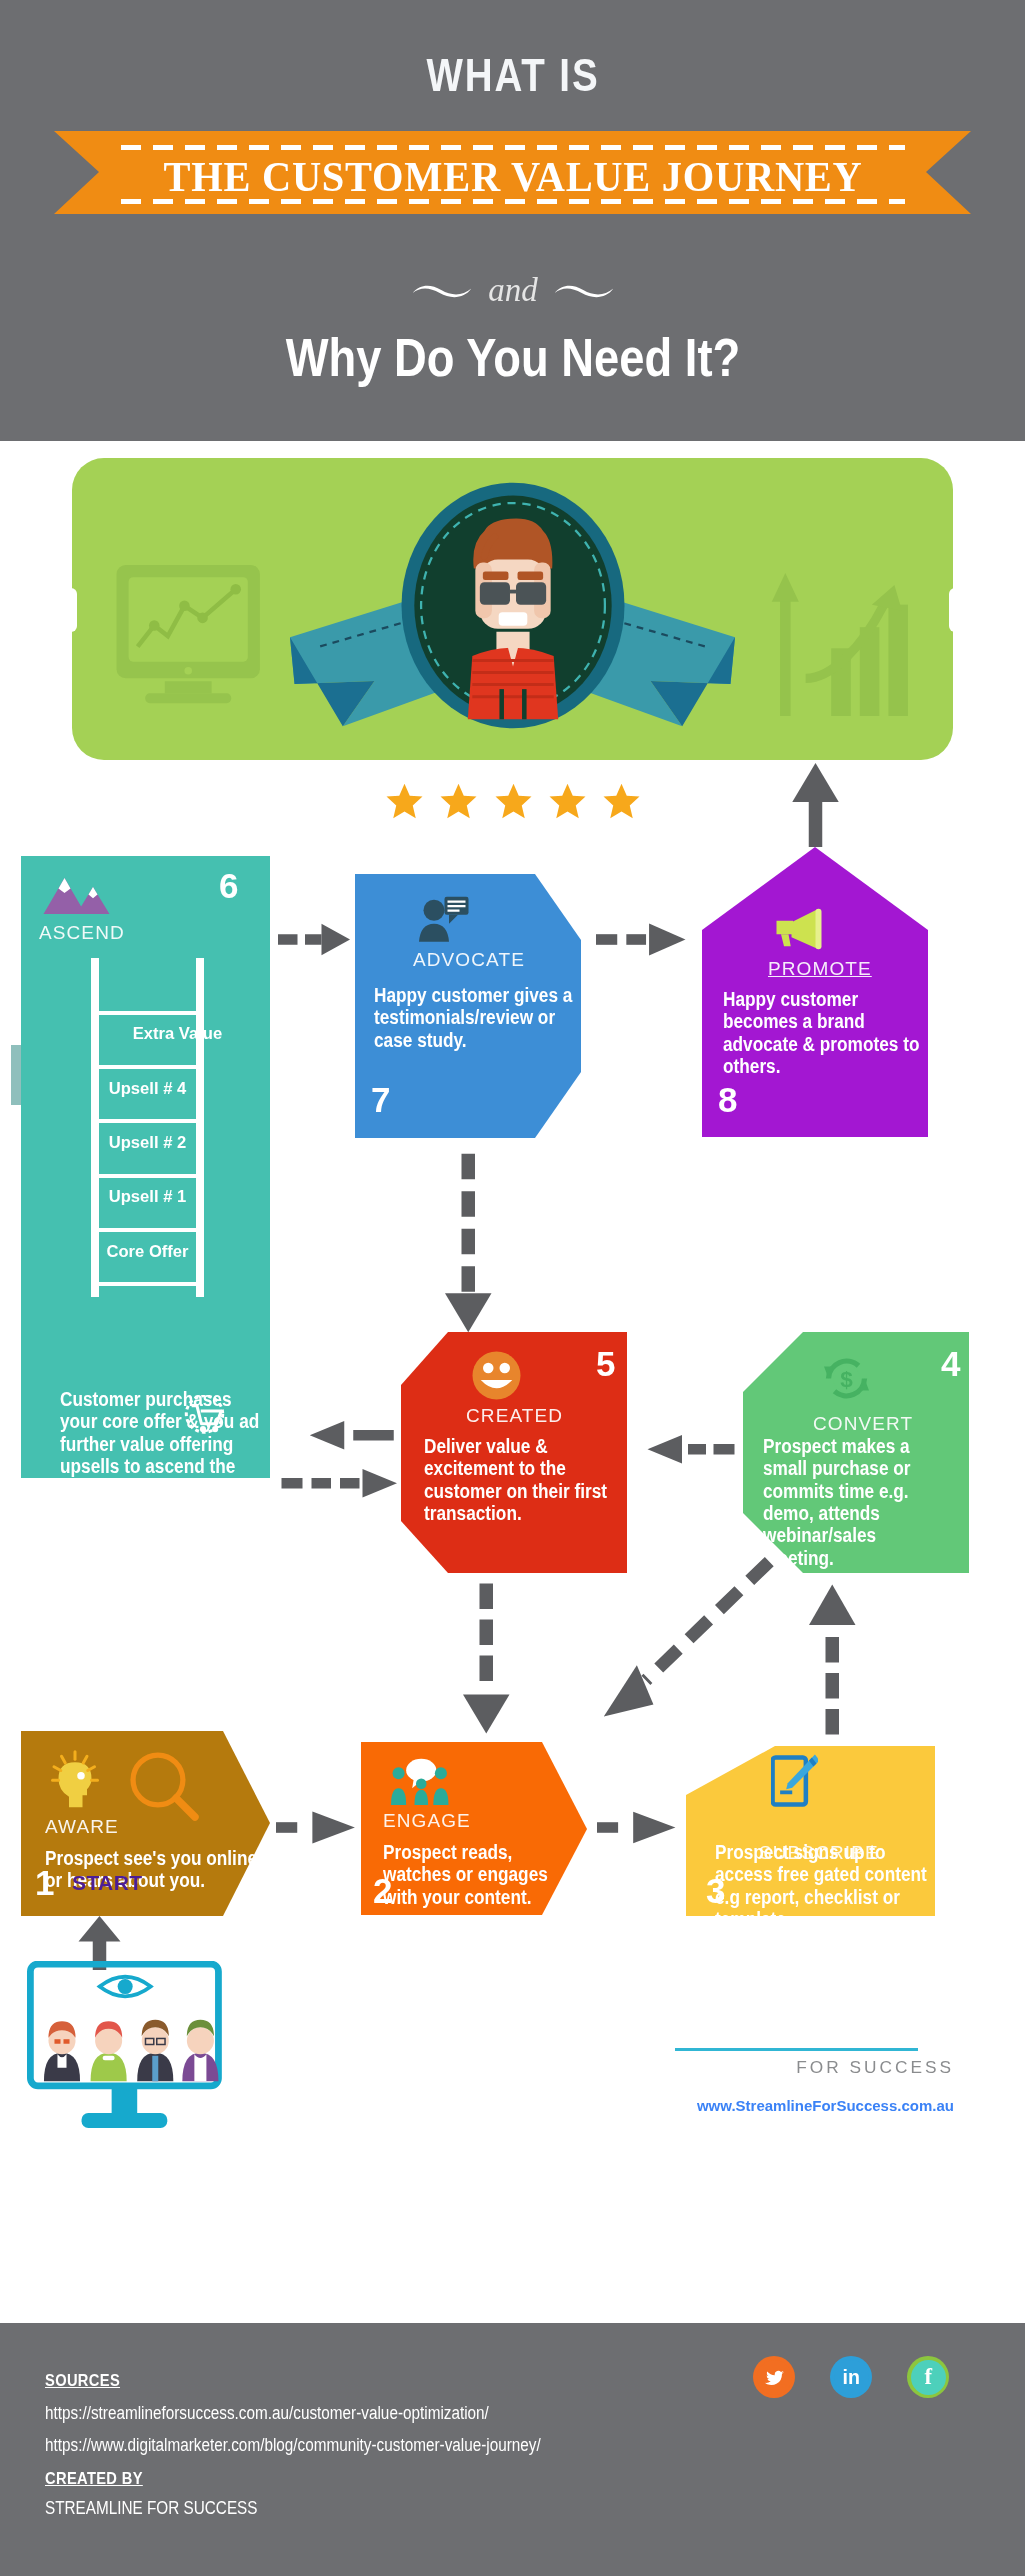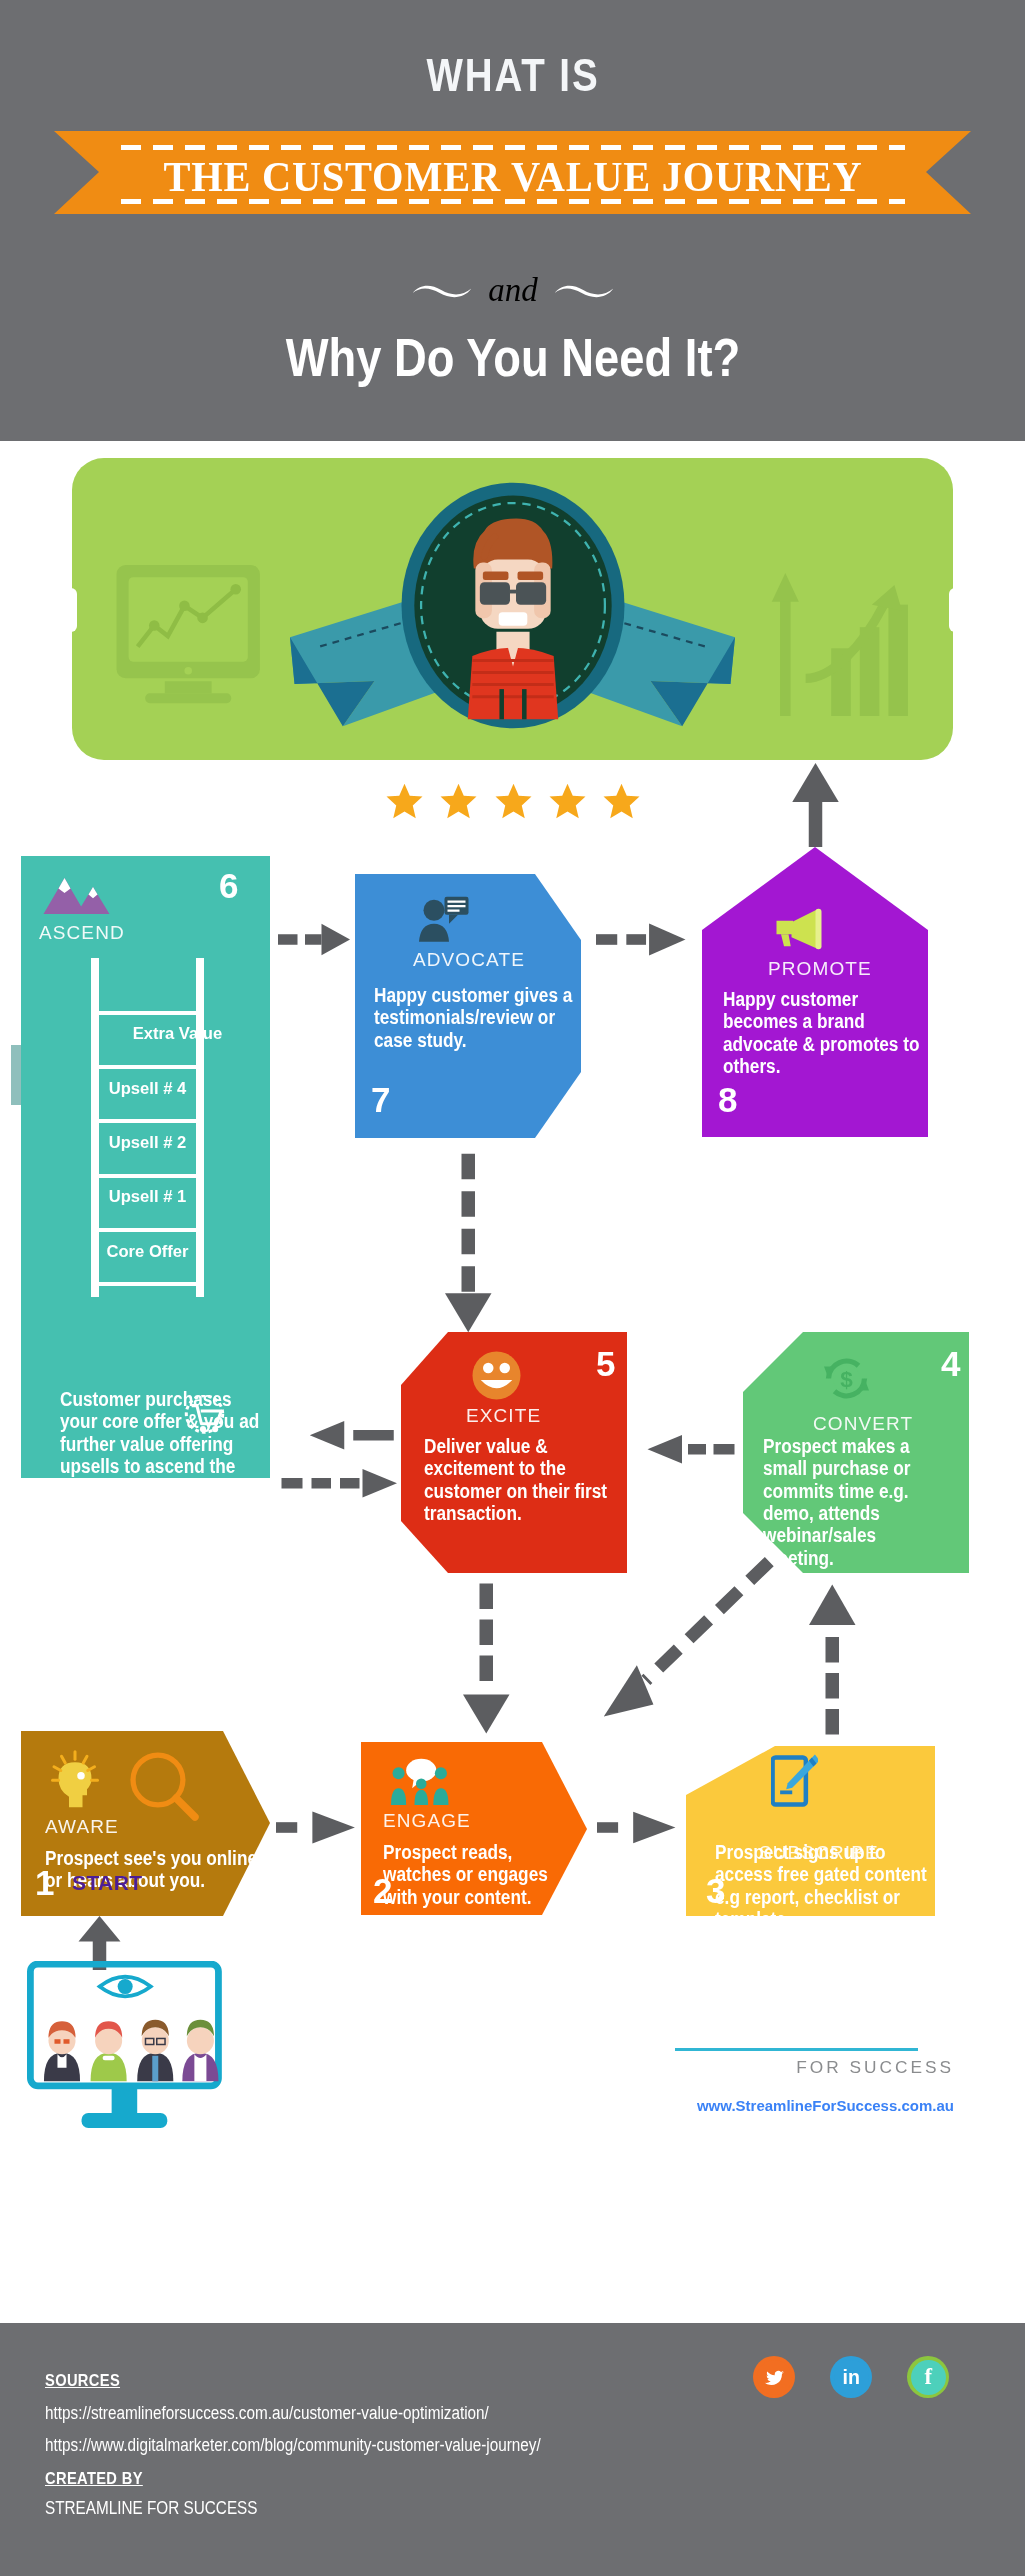--- a/index.html
+++ b/index.html
@@ -56,21 +56,21 @@
     transform: scaleX(0.94);
   }
   .and-row {
     position: absolute; left: 0; top: 272px; width: 1026px;
     text-align: center;
   }
   .and-word {
     font-family: "Liberation Serif", serif;
     font-style: italic;
     font-size: 33px;
-    color: #000000;
+    color: #e5e5e5;
     vertical-align: middle;
     padding: 0 12px;
   }
   .flourish {
     display: inline-block; vertical-align: middle;
     width: 62px; height: 19.6px;
   }
   .hdr-why {
     position: absolute; left: 0; top: 326px; width: 1026px;
     text-align: center;
@@ -474,34 +474,34 @@
 
 <div class="promote-box"></div>
 <div class="stage-icon" style="left:769px; top:907px; width:60px; height:44px;">
   <svg width="60" height="44" viewBox="0 0 80 58">
     <polygon points="66,2 30,20 30,40 66,56" fill="#cde24f"></polygon>
     <rect x="62" y="2" width="8" height="54" rx="4" fill="#e6f08c"></rect>
     <rect x="10" y="18" width="22" height="18" fill="#cde24f"></rect>
     <path d="M16 36 l4 16 h9 l-3 -16 z" fill="#cde24f"></path>
   </svg>
 </div>
-<div class="stage-label" style="left:768px; top:958px;">PROMOTE</div>
+<div class="stage-label" style="left:768px; top:958px;text-decoration:underline;">PROMOTE</div>
 <div class="stage-desc" style="left:723px; top:988px; width:226px;">Happy customer becomes a brand advocate &amp; promotes to others.</div>
 <div class="stage-num" style="left:718px; top:1080px;">8</div>
 
 <div class="excite-box"></div>
 <div class="stage-icon" style="left:471px; top:1350px; width:51px; height:51px;">
   <svg width="51" height="51" viewBox="0 0 68 68">
     <circle cx="34" cy="34" r="32" fill="#e8852c"></circle>
     <circle cx="23" cy="24" r="7" fill="#ffffff"></circle>
     <circle cx="45" cy="24" r="7" fill="#ffffff"></circle>
     <path d="M13 40 q21 22 42 0 z" fill="#ffffff"></path>
   </svg>
 </div>
-<div class="stage-label" style="left:466px; top:1405px;">EXCITE</div>
+<div class="stage-label" style="left:466px; top:1405px;">CREATED</div>
 <div class="stage-desc" style="left:424px; top:1435px; width:226px;">Deliver value &amp; excitement to the customer on their first transaction.</div>
 <div class="stage-num" style="left:596px; top:1344px;">5</div>
 
 <div class="convert-box"></div>
 <div class="stage-icon" style="left:818px; top:1350px; width:57px; height:57px;">
   <svg width="57" height="57" viewBox="0 0 76 76">
     <path d="M14 38 a24 24 0 0 1 40 -17" fill="none" stroke="#46b262" stroke-width="7"></path>
     <polygon points="8,22 20,22 14,38" fill="#46b262"></polygon>
     <path d="M62 38 a24 24 0 0 1 -40 17" fill="none" stroke="#46b262" stroke-width="7"></path>
     <polygon points="56,54 68,54 62,38" fill="#46b262"></polygon>

